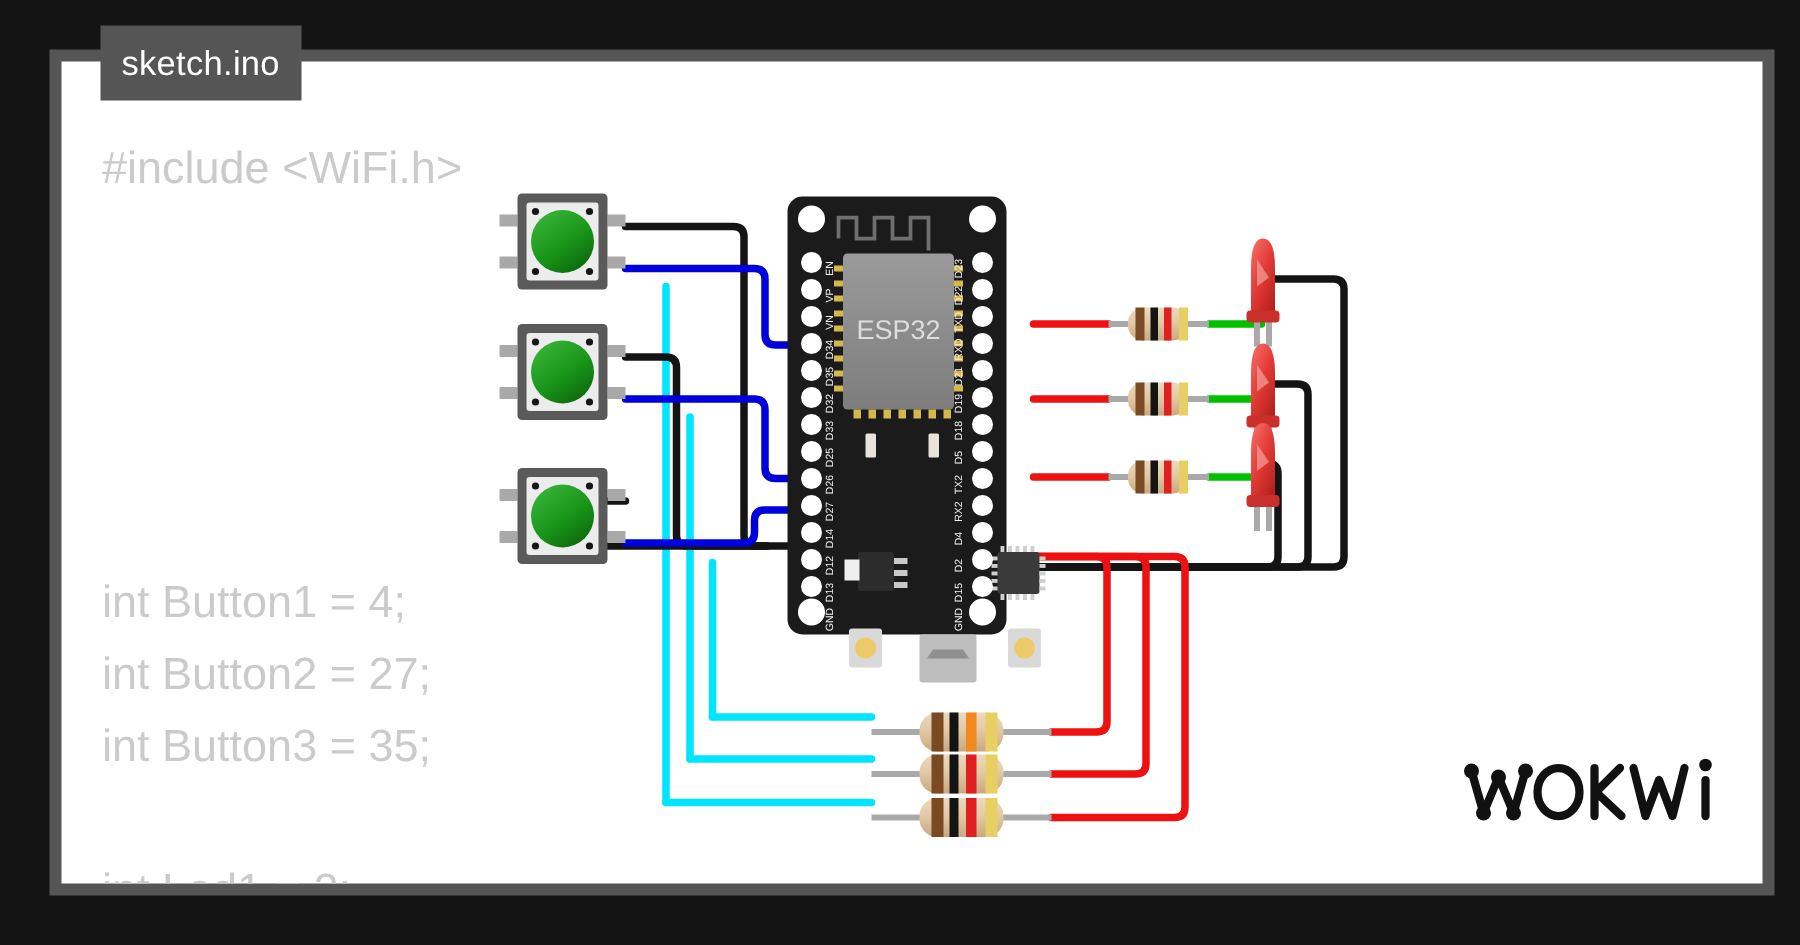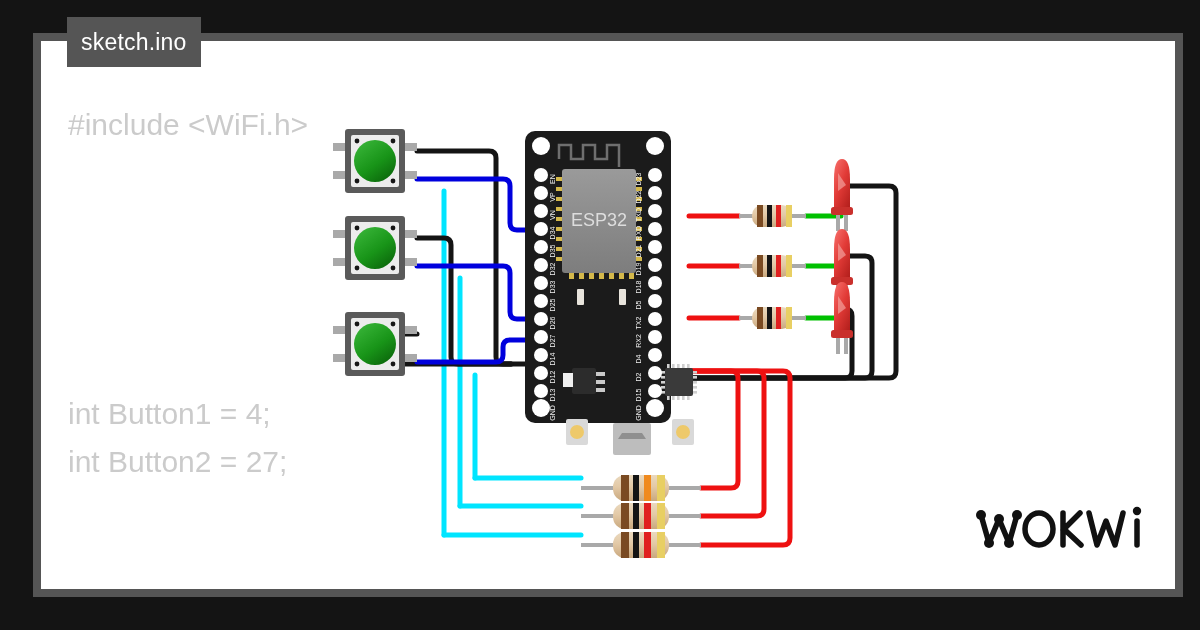--- a/index.html
+++ b/index.html
@@ -9,21 +9,21 @@
   
   #frame{position:absolute;left:33px;top:33px;width:1150px;height:564px;background:#555555;}
   #canvas{position:absolute;left:41px;top:41px;width:1134px;height:548px;background:#ffffff;overflow:hidden;}
 
   
   #tab{position:absolute;left:67px;top:17px;background:#555555;color:#ffffff;
        font-size:23px;line-height:50px;height:50px;padding:0 14px;letter-spacing:.2px;
        white-space:nowrap;z-index:40;}
 
   
-  #code{position:absolute;left:0;top:16px;width:1084px;height:548px;z-index:5;}
+  #code{position:absolute;left:0;top:4px;width:1084px;height:548px;z-index:5;}
   .codeline{position:absolute;left:27px;color:#cbcbcb;font-size:30px;line-height:34px;white-space:pre;}
 
   
   #circuit{position:absolute;left:0;top:0;width:1134px;height:548px;z-index:10;}
 
   
   #logo{position:absolute;right:22px;bottom:28px;z-index:30;}
 </style>
 </head>
 <body>
@@ -31,20 +31,21 @@
 <div id="root">
 
   <div id="frame"></div>
 
   <div id="canvas">
 
     <div id="code">
       <div class="codeline" style="top:51px">#include &lt;WiFi.h&gt;</div>
       <div class="codeline" style="top:340px">int Button1 = 4;</div>
       <div class="codeline" style="top:388px">int Button2 = 27;</div>
+      <div class="codeline" style="top:436px">int Button3 = 35;</div>
       <div class="codeline" style="top:532px">int Led1 = 2;</div>
     </div>
 
     <svg id="circuit" viewBox="0 0 1134 548" width="1134" height="548">
       <defs>
         <linearGradient id="gBtnDome" cx="50%" cy="50%" x1="20%" y1="10%" x2="80%" y2="95%">
           <stop offset="0%" stop-color="#34b034"></stop>
           <stop offset="55%" stop-color="#189418"></stop>
           <stop offset="100%" stop-color="#0c6a0c"></stop>
         </linearGradient>

